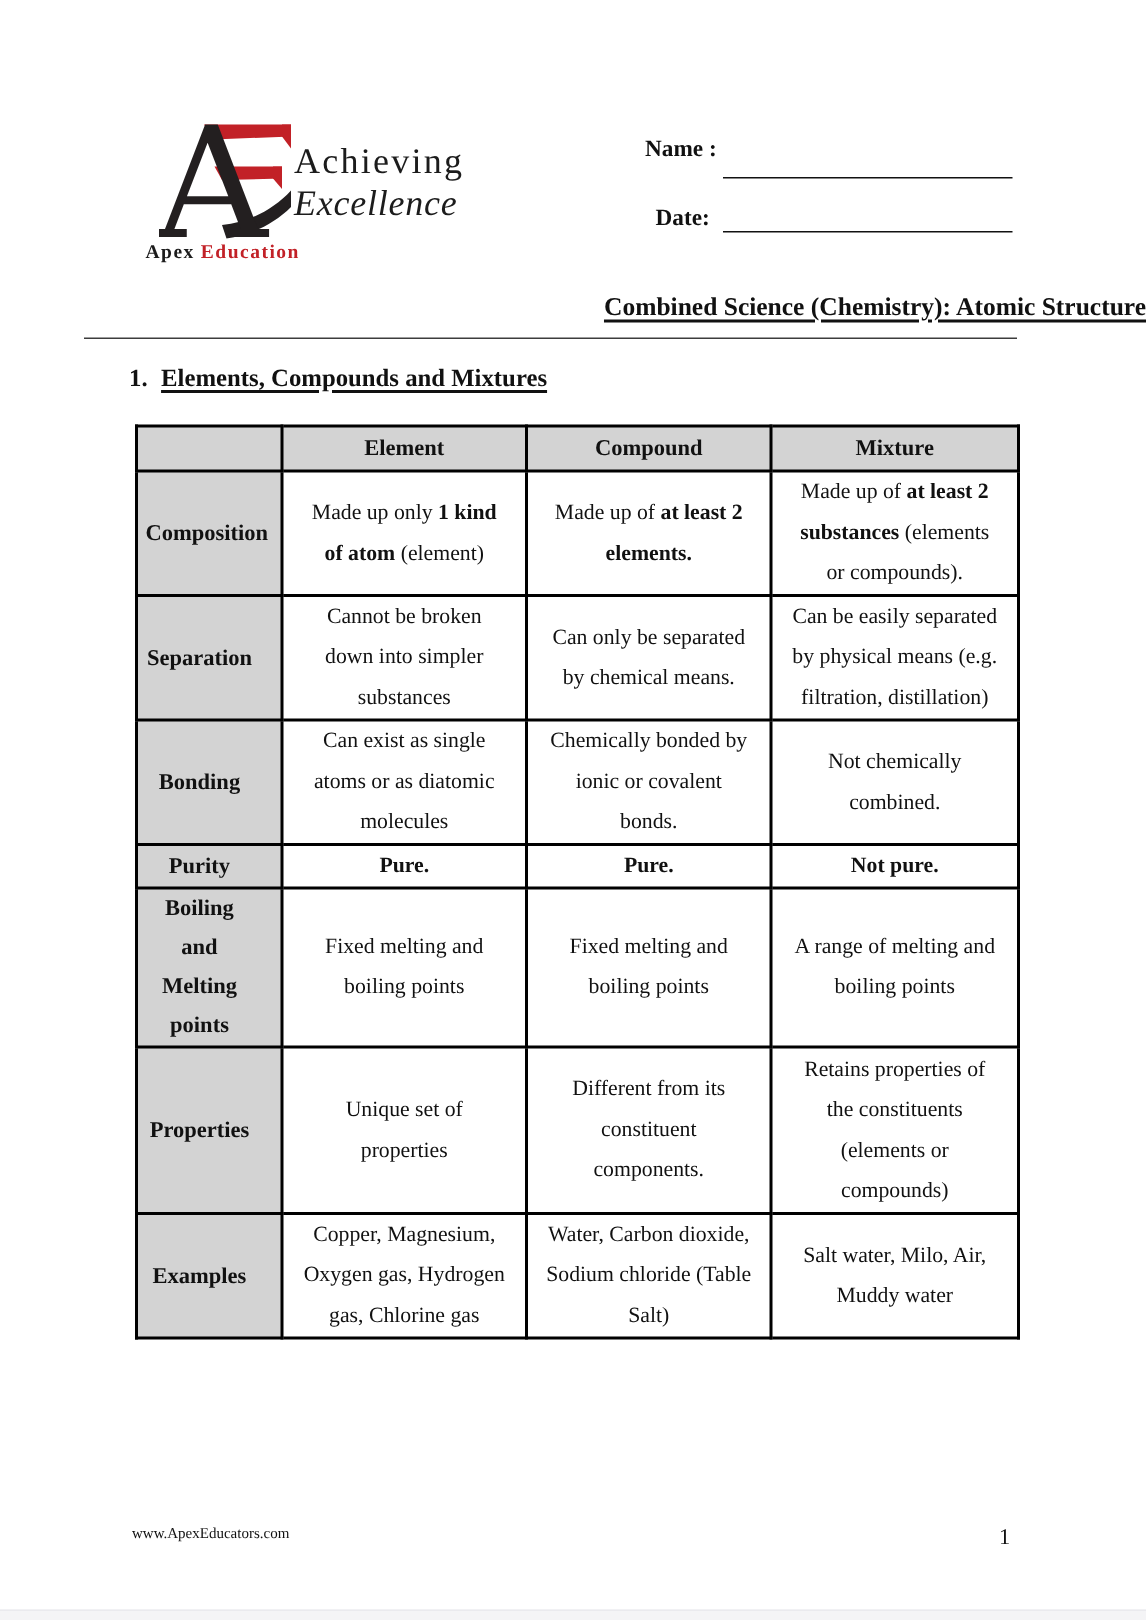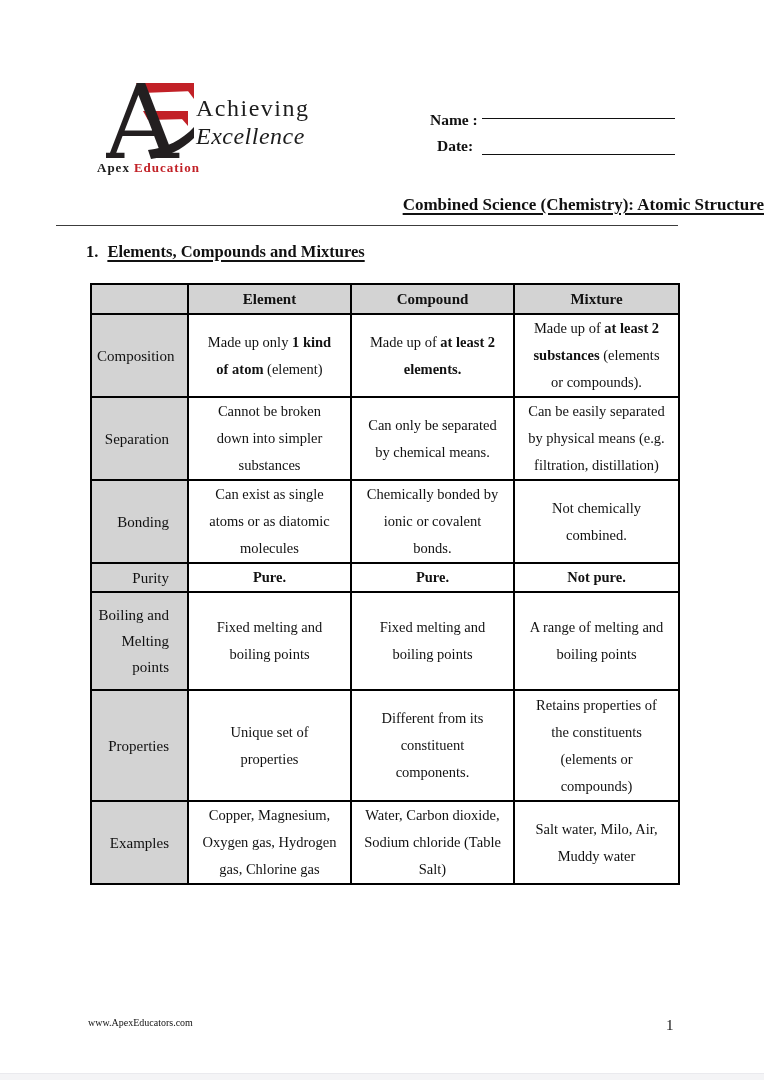--- a/index.html
+++ b/index.html
@@ -13,21 +13,21 @@
   }
   
   .logo-mono{position:absolute;left:106px;top:80px;}
   .logo-text{position:absolute;left:196px;top:94px;line-height:28px;font-size:24px;color:#1c1c1c;font-family:Liberation Serif, serif;}
   .logo-line1{letter-spacing:1.5px;}
   .logo-line2{font-style:italic;letter-spacing:0.5px;}
   .logo-sub{position:absolute;left:97px;top:160px;font-size:13px;font-weight:bold;letter-spacing:1px;color:#1c1c1c;}
   .logo-sub .red{color:var(--logo-red,#c22127);margin-left:4px;}
   
   .field-label{position:absolute;font-size:15.5px;font-weight:bold;color:#111;}
-  .lbl-name{left:430px;top:111px;}
+  .lbl-name{left:430px;top:91px;}
   .lbl-date{left:437px;top:137px;}
   .field-line{position:absolute;width:193px;height:0;border-bottom:1.6px solid #111;}
   .line-name{left:482px;top:118px;}
   .line-date{left:482px;top:154px;}
   
   .doc-title{
     position:absolute;left:0;top:195px;width:100%;
     text-align:right;font-size:17px;font-weight:bold;
     text-decoration:underline;text-decoration-thickness:1.5px;text-underline-offset:3px;
     color:#111;
@@ -44,21 +44,21 @@
     font-family:"Liberation Serif","DejaVu Serif",serif;
     font-size:14.5px;line-height:27px;color:#111;
   }
   .cmp-table th,.cmp-table td{border:2px solid #000;vertical-align:middle;margin-top:12px;}
   .cmp-table th{
     background:var(--table-header-bg,#d3d3d3);
     font-weight:bold;text-align:center;line-height:24px;font-size:15px;
   }
   .cmp-table td.label{
     background:var(--table-header-bg,#d3d3d3);
-    font-weight:normal;text-align:right;padding:0 18px 0 5px;
+    font-weight:bold;text-align:center;padding:0 18px 0 5px;
     white-space:pre-line;line-height:26px;font-size:15px;
   }
   .cmp-table td.val{text-align:center;padding:0 3px;white-space:pre-line;}
   
   .footer-site{position:absolute;left:88px;top:1017px;font-size:10px;color:#111;}
   .footer-page{position:absolute;left:666px;top:1017px;font-size:15px;color:#111;}
   .bottom-strip{position:absolute;left:0;top:1073px;width:764px;height:7px;background:#f4f4f6;border-top:1px solid #eaeaee;}
 </style>
 </head>
 <body>

